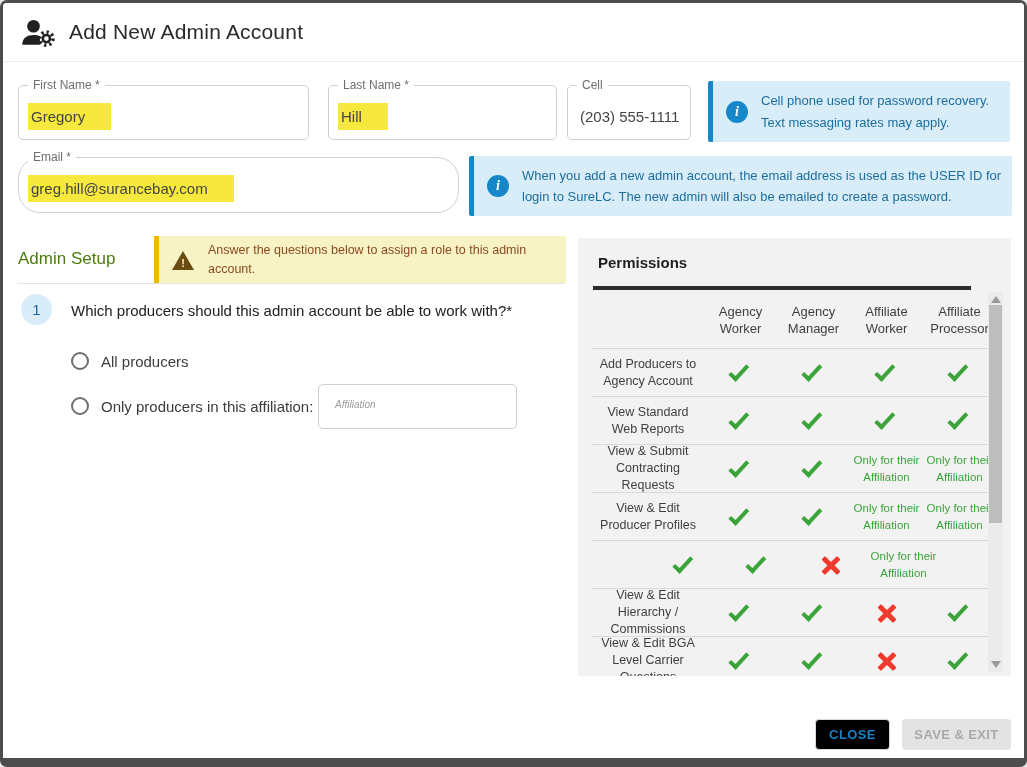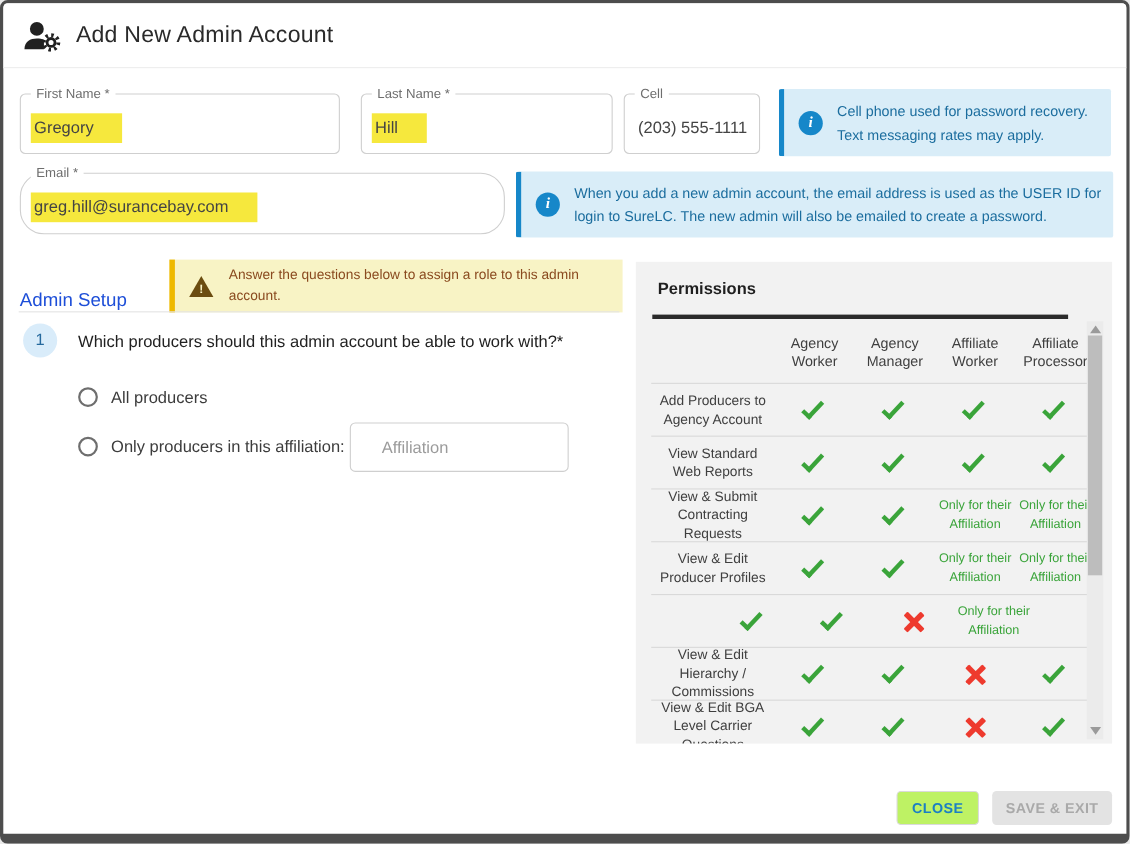--- a/index.html
+++ b/index.html
@@ -11,35 +11,35 @@
   
   .header { position:absolute; top:0; left:0; right:0; height:59px; border-bottom:1px solid #ededed;
             display:flex; align-items:center; padding:0 17px; gap:13px; background:#fff; }
   .header-title { font-size:21px; color:#2a2a2a; letter-spacing:0.2px; }
   
   .tf { position:absolute; border:1px solid #cfcfcf; border-radius:5px; background:#fff; }
   .tf-label { position:absolute; top:-8px; left:9px; background:#fff; padding:0 5px; font-size:12px; color:#6e6e6e; white-space:nowrap; }
   .tf-value { position:absolute; left:9px; top:22px; font-size:15px; color:#444; white-space:nowrap; }
   .hl { background:#f6e83d; padding:5px 26px 5px 3px; }
   .plain { padding:5px 0 5px 3px; }
-  .tf-placeholder { position:absolute; left:28px; top:14px; font-size:15px; color:#9b9b9b; }
+  .tf-placeholder { position:absolute; left:16px; top:14px; font-size:10px; color:#9b9b9b;font-style:italic; }
   
   .info { position:absolute; background:#d9edf8; border-left:5px solid #1687c9; border-radius:2px;
           display:flex; align-items:center; gap:13px; padding:7px 6px 7px 13px; color:#1b6d9e; font-size:13px; line-height:1.65; }
   .info-icon { width:22px; height:22px; border-radius:50%; background:#1687c9; color:#fff; flex:none;
                display:flex; align-items:center; justify-content:center; font-size:14px; font-weight:bold;
                font-family:"Liberation Serif", serif; font-style:italic; }
   
   .warn { position:absolute; background:#f8f3c5; border-left:5px solid #eeb900;
           display:flex; align-items:center; gap:14px; padding:6px 12px 6px 13px; color:#8a4a1f; font-size:12.5px; line-height:1.5; }
   .warn-icon { position:relative; width:0; height:0; flex:none;
                border-left:11px solid transparent; border-right:11px solid transparent; border-bottom:19px solid #6b4c10; }
   .warn-icon::after { content:"!"; position:absolute; left:-2px; top:4px; width:4px; text-align:center;
                       color:#f8f3c5; font-weight:bold; font-size:11px; }
-  .section-title { position:absolute; font-size:17px; font-weight:500; color:#1d4ed8;margin-top:14px; }
+  .section-title { position:absolute; font-size:17px; font-weight:500; color:#4d7c0f; }
   .divider { position:absolute; height:1px; background:#e3e3e3; }
   .qnum { position:absolute; width:31px; height:31px; border-radius:50%; background:#d9ecfa; color:#25699d;
           display:flex; align-items:center; justify-content:center; font-size:15px; }
   .qtext { position:absolute; font-size:15px; color:#212121;text-align:center; }
   .radio { position:absolute; width:18px; height:18px; border:2px solid #6e6e6e; border-radius:50%; background:#fff; }
   .radio-label { position:absolute; font-size:15px; color:#3c3c3c; white-space:nowrap; }
   
   .perm { position:absolute; left:575px; top:235px; width:433px; height:438px; background:#f2f2f2; overflow:hidden; }
   .perm-title { position:absolute; left:20px; top:16px; font-size:15px; font-weight:bold; color:#1f1f1f; }
   .perm-line { position:absolute; left:15px; top:48px; width:378px; height:4px; background:#2b2b2b; }
@@ -59,21 +59,21 @@
   .mk-only { width:78px; text-align:center; color:#3aa43a; font-size:11.5px; line-height:1.4; }
   
   .sb-track { position:absolute; left:410px; top:54px; width:15px; height:380px; background:#ebebeb; }
   .sb-thumb { position:absolute; left:1px; top:13px; width:13px; height:218px; background:#bdbdbd; }
   .sb-up, .sb-down { position:absolute; left:3px; width:0; height:0; border-left:5px solid transparent; border-right:5px solid transparent; }
   .sb-up { top:4px; border-bottom:7px solid #9a9a9a; }
   .sb-down { bottom:4px; border-top:7px solid #9a9a9a; }
   
   .btn { position:absolute; height:31px; border-radius:4px; font-size:13px; font-weight:bold; letter-spacing:0.4px;
          display:flex; align-items:center; justify-content:center; cursor:pointer; font-family:"Liberation Sans", sans-serif; }
-  .btn-close { left:812px; top:716px; width:75px; background:#bef264; border:1px solid #dadada; color:#1b7fc4; }
+  .btn-close { left:812px; top:716px; width:75px; background:#000000; border:1px solid #dadada; color:#1b7fc4; }
   .btn-save { left:899px; top:716px; width:109px; background:#e3e3e3; border:none; color:#a9a9a9; }
 </style>
 </head>
 <body>
 
 <div class="dialog">
 
   <div class="header">
     <span style="display:flex;">
       <svg width="36" height="30" viewBox="0 0 24 20">

